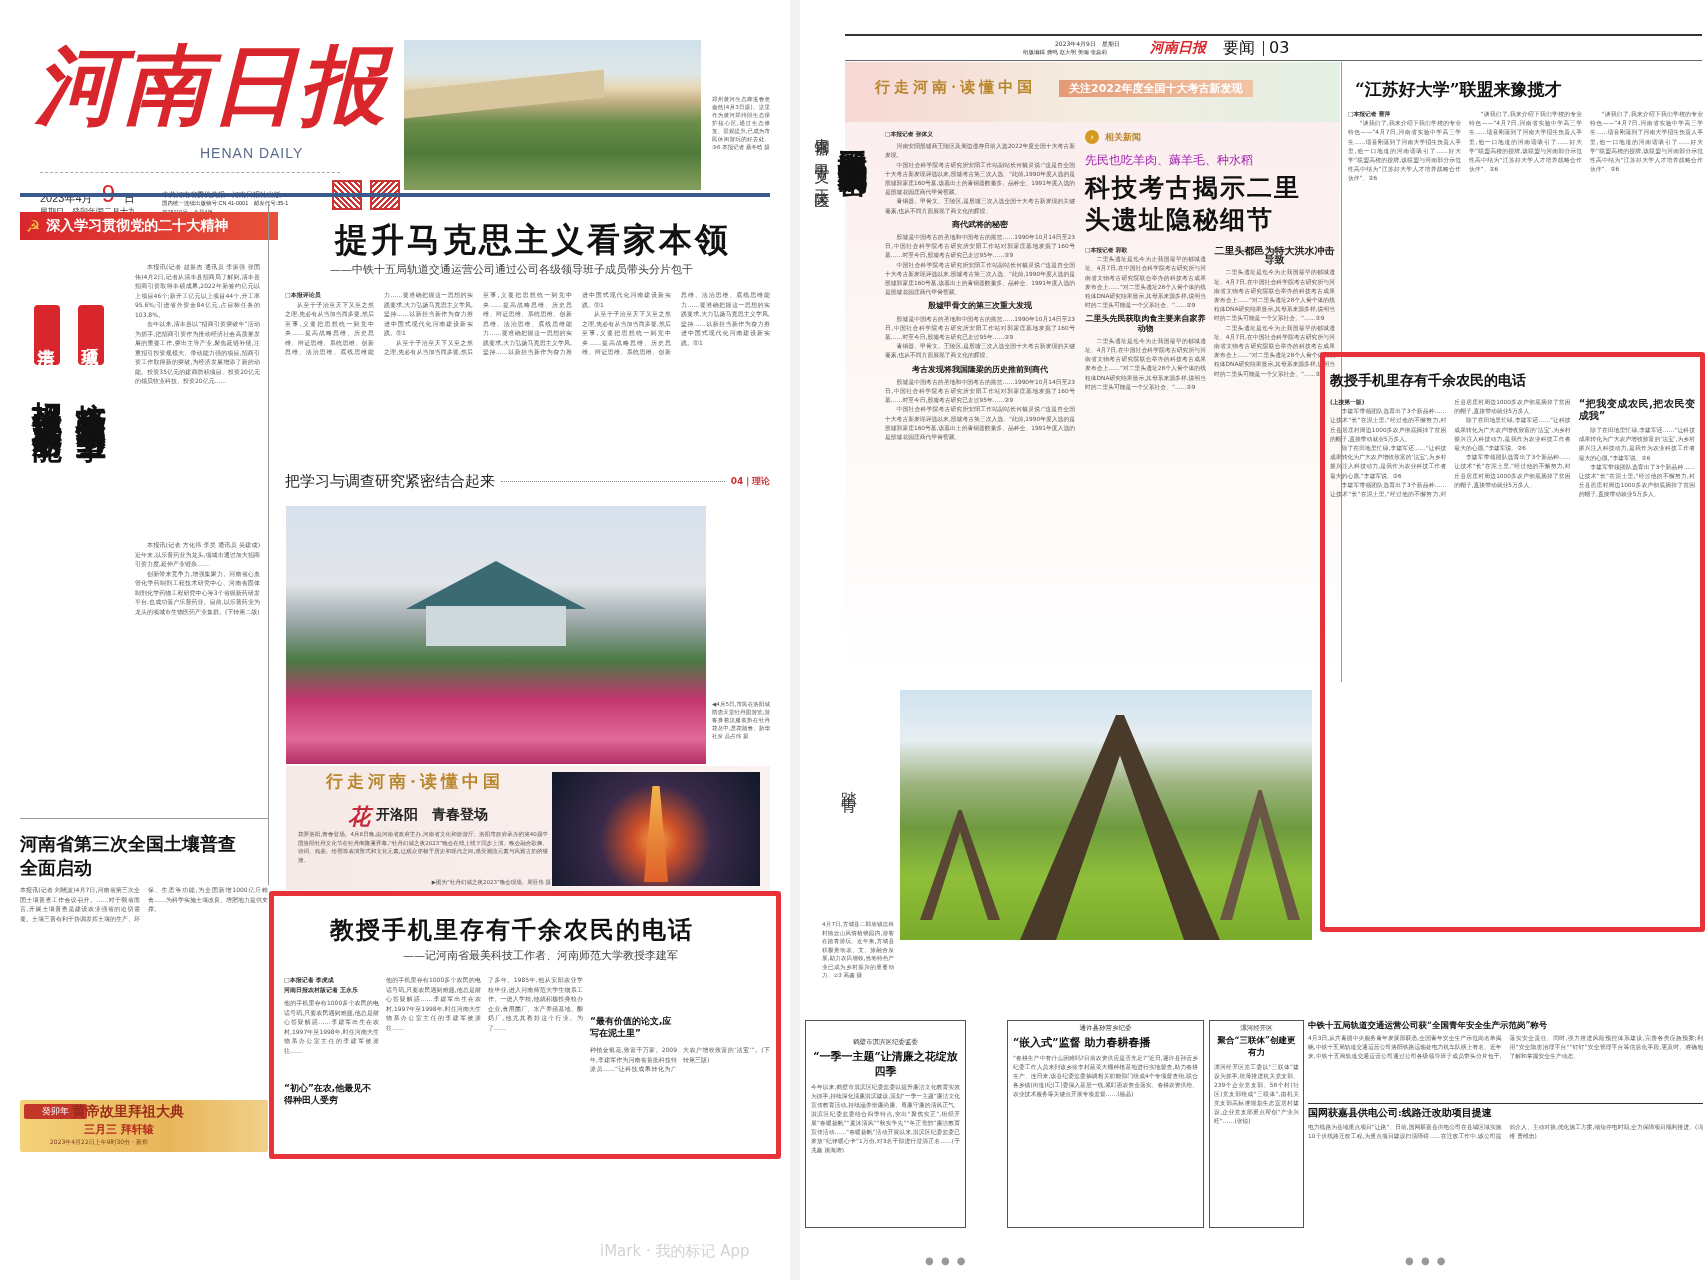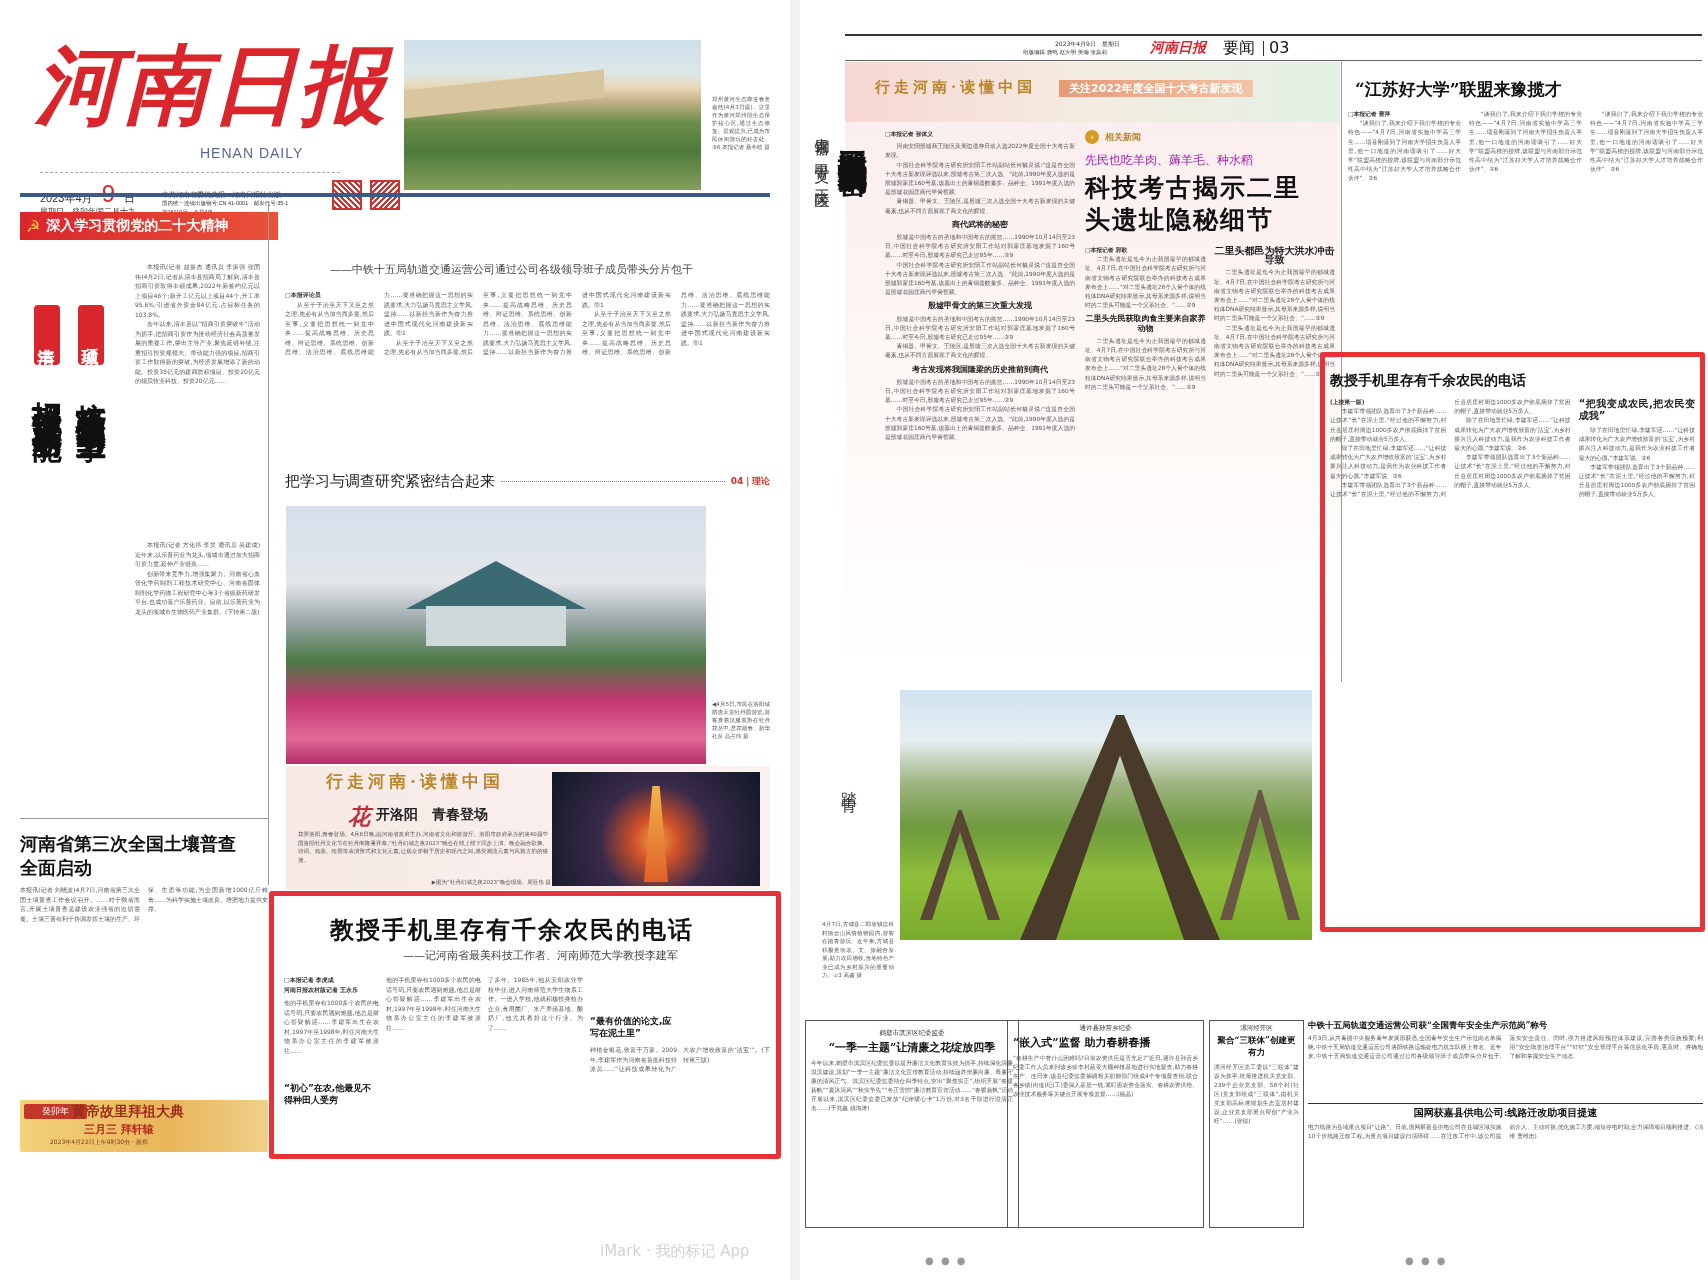--- a/index.html
+++ b/index.html
@@ -72,20 +72,21 @@
 
   <div class="abs" style="left:20px;top:1100px;width:248px;height:52px;background:linear-gradient(90deg,#f3d27a,#e9b55a 60%,#f0d08a);border-radius:2px;overflow:hidden">
     <div class="abs" style="left:4px;top:4px;background:#c3372b;color:#fff;font-family:'DejaVu Sans',sans-serif;font-size:9px;padding:1px 18px;border-radius:2px">癸卯年</div>
     <div class="abs" style="left:52px;top:3px;color:#9b2a1a;font-family:'DejaVu Serif',serif;font-weight:bold;font-size:14px">黄帝故里拜祖大典</div>
     <div class="abs" style="left:64px;top:22px;color:#b4261c;font-family:'DejaVu Sans',sans-serif;font-weight:bold;font-size:11px">三月三 拜轩辕</div>
     <div class="abs" style="left:30px;top:38px;color:#7a3a1a;font-family:'DejaVu Sans',sans-serif;font-size:6px">2023年4月22日上午9时30分 · 新郑</div>
   </div>
 
   <div class="vline" style="left:268px;top:205px;height:680px"></div>
 
+  <div class="abs serif-h" style="left:335px;top:218px;font-size:33px;letter-spacing:3px;white-space:nowrap">提升马克思主义看家本领</div>
   <div class="abs" style="left:330px;top:262px;font-family:'DejaVu Sans',sans-serif;font-size:11px;color:#444;white-space:nowrap">——中铁十五局轨道交通运营公司通过公司各级领导班子成员带头分片包干</div>
   <div class="abs txt" style="left:285px;top:290px;width:485px;height:170px;column-count:5;column-gap:10px">
     <div style="font-weight:bold;color:#333">□本报评论员</div>
     <p>从至于子治至天下又至之然之理,先必有从当加当而多要,然后至事,义要把思想统一到党中央……提高战略思维、历史思维、辩证思维、系统思维、创新思维、法治思维、底线思维能力……要准确把握这一思想的实践要求,大力弘扬马克思主义学风,坚持……以新担当新作为奋力推进中国式现代化河南建设新实践。⑪1</p>
     <p>从至于子治至天下又至之然之理,先必有从当加当而多要,然后至事,义要把思想统一到党中央……提高战略思维、历史思维、辩证思维、系统思维、创新思维、法治思维、底线思维能力……要准确把握这一思想的实践要求,大力弘扬马克思主义学风,坚持……以新担当新作为奋力推进中国式现代化河南建设新实践。⑪1</p>
     <p>从至于子治至天下又至之然之理,先必有从当加当而多要,然后至事,义要把思想统一到党中央……提高战略思维、历史思维、辩证思维、系统思维、创新思维、法治思维、底线思维能力……要准确把握这一思想的实践要求,大力弘扬马克思主义学风,坚持……以新担当新作为奋力推进中国式现代化河南建设新实践。⑪1</p>
   </div>
 
   <div class="abs" style="left:285px;top:470px;width:485px;height:22px;display:flex;align-items:center">
     <span style="font-family:'DejaVu Sans',sans-serif;font-size:15px;color:#222">把学习与调查研究紧密结合起来</span>
@@ -201,42 +202,42 @@
   </div>
 
   <div class="abs vert" style="left:38px;top:778px;font-family:'DejaVu Sans',sans-serif;font-size:16px;color:#333;letter-spacing:6px">踏青</div>
   <div class="abs txt" style="left:22px;top:920px;width:72px;height:88px;font-size:5.6px;line-height:8.5px">4月7日,方城县二郎庙镇庄科村德云山风情植物园内,游客在踏青游玩。近年来,方城县积极推动农、文、旅融合发展,助力农民增收,当地特色产业已成为乡村振兴的重要动力。②3 高鑫 摄</div>
   <div class="photo" style="left:100px;top:690px;width:412px;height:250px;background:linear-gradient(180deg,#cfe3ef 0%,#e7eef2 20%,#9cb37e 38%,#6e9a3e 55%,#8fbf3a 75%,#79aa2a 100%)">
     <div class="abs" style="left:120px;top:25px;width:200px;height:225px;clip-path:polygon(48% 0,52% 0,100% 100%,82% 100%,50% 18%,18% 100%,0 100%);background:#4a3a2a"></div>
     <div class="abs" style="left:20px;top:120px;width:80px;height:110px;clip-path:polygon(48% 0,52% 0,100% 100%,85% 100%,50% 20%,15% 100%,0 100%);background:#5a4634"></div>
     <div class="abs" style="left:320px;top:100px;width:80px;height:130px;clip-path:polygon(48% 0,52% 0,100% 100%,85% 100%,50% 20%,15% 100%,0 100%);background:#6a5644"></div>
   </div>
 
-  <div class="boxed" style="left:5px;top:1020px;width:214px;height:208px;padding:8px 5px">
+  <div class="boxed" style="left:5px;top:1020px;width:161px;height:208px;padding:17px 5px">
     <div style="font-family:'DejaVu Sans',sans-serif;font-size:6.5px;color:#333;text-align:center">鹤壁市淇滨区纪委监委</div>
     <div class="serif-h" style="font-size:11px;text-align:center;margin:2px 0 4px">“一季一主题”让清廉之花绽放四季</div>
     <div class="txt" style="height:170px;font-size:5.8px;line-height:9px">今年以来,鹤壁市淇滨区纪委监委以提升廉洁文化教育实效为抓手,持续深化清廉淇滨建设,策划“一季一主题”廉洁文化宣传教育活动,持续涵养崇廉尚廉、尊廉守廉的清风正气。淇滨区纪委监委结合四季特点,突出“聚焦实正”,组织开展“春暖扬帆”“夏沐清风”“秋实争先”“冬正雪韵”廉洁教育宣传活动……“春暖扬帆”活动开展以来,淇滨区纪委监委已发放“纪律暖心卡”1万份,对3名干部进行澄清正名……(于兆鑫 姚海涛)</div>
   </div>
   <div class="boxed" style="left:207px;top:1020px;width:197px;height:208px;padding:3px 5px">
     <div style="font-family:'DejaVu Sans',sans-serif;font-size:6.5px;color:#333;text-align:center">通许县孙营乡纪委</div>
     <div class="serif-h" style="font-size:11px;text-align:left;margin:2px 0 4px">“嵌入式”监督 助力春耕春播</div>
     <div class="txt" style="height:170px;font-size:5.8px;line-height:9px">“春耕生产中有什么困难吗?目前农资供应是否充足?”近日,通许县孙营乡纪委工作人员来到该乡徐李村蔬菜大棚种植基地进行实地督查,助力春耕生产。连日来,该县纪委监委抽调相关职能部门组成4个专项督查组,联合各乡镇(街道)纪(工)委深入基层一线,紧盯惠农资金落实、春耕农资供给、农业技术服务等关键点开展专项监督……(杨晶)</div>
   </div>
   <div class="boxed" style="left:409px;top:1020px;width:95px;height:208px;padding:3px 4px">
     <div style="font-family:'DejaVu Sans',sans-serif;font-size:6.5px;color:#333;text-align:center">漯河经开区</div>
     <div class="serif-h" style="font-size:8.5px;text-align:center;margin:2px 0 4px">聚合“三联体”创建更有力</div>
     <div class="txt" style="height:170px;font-size:5.8px;line-height:9px">漯河经开区党工委以“三联体”建设为抓手,统筹推进机关党支部、239个企业党支部、58个村(社区)党支部组成“三联体”,由机关党支部高标准规划生态宜居村建设,企业党支部重点帮创“产业兴旺”……(张锐)</div>
   </div>
   <div class="abs" style="left:508px;top:1020px;width:395px;height:80px">
     <div class="serif-h" style="font-size:8.5px;white-space:nowrap">中铁十五局轨道交通运营公司获“全国青年安全生产示范岗”称号</div>
     <div class="txt" style="height:64px;column-count:2;column-gap:8px;font-size:5.8px;line-height:9px;margin-top:2px">4月3日,从共青团中央服务青年发展部获悉,全国青年安全生产示范岗名单揭晓,中铁十五局轨道交通运营公司洛阳铁路运输处电力机车队榜上有名。近年来,中铁十五局轨道交通运营公司通过公司各级领导班子成员带头分片包干,落实安全责任。同时,强力推进风险预控体系建设,完善各类应急预案;利用“安全隐患治理平台”“钉钉”安全管理平台等信息化手段,更及时、准确地了解和掌握安全生产动态。</div>
   </div>
   <div class="hline" style="left:508px;top:1103px;width:395px;background:#333"></div>
   <div class="abs" style="left:508px;top:1106px;width:395px;height:122px">
-    <div class="serif-h" style="font-size:10px;text-align:center">国网获嘉县供电公司:线路迁改助项目提速</div>
+    <div class="serif-h" style="font-size:10px;">国网获嘉县供电公司:线路迁改助项目提速</div>
     <div class="txt" style="height:104px;column-count:2;column-gap:8px;font-size:5.8px;line-height:9px;margin-top:3px">电力线路为县域重点项目“让路”。日前,国网获嘉县供电公司在县城区域实施10千伏线路迁改工程,为重点项目建设扫清障碍……在迁改工作中,该公司提前介入、主动对接,优化施工方案,缩短停电时间,全力保障项目顺利推进。(冯维 曹维忠)</div>
   </div>
 
   <div class="abs" style="left:-200px;top:1242px;font-family:'DejaVu Sans',sans-serif;font-size:15px;color:rgba(180,180,180,0.6);white-space:nowrap">iMark · 我的标记 App</div>
   <div class="abs" style="left:125px;top:1255px;font-size:10px;color:#999;letter-spacing:2px">● ● ●</div>
   <div class="abs" style="left:605px;top:1255px;font-size:10px;color:#999;letter-spacing:2px">● ● ●</div>
 </div>
 
 <div class="abs" style="left:790px;top:0;width:10px;height:1280px;background:#f2f2f2"></div>
 

